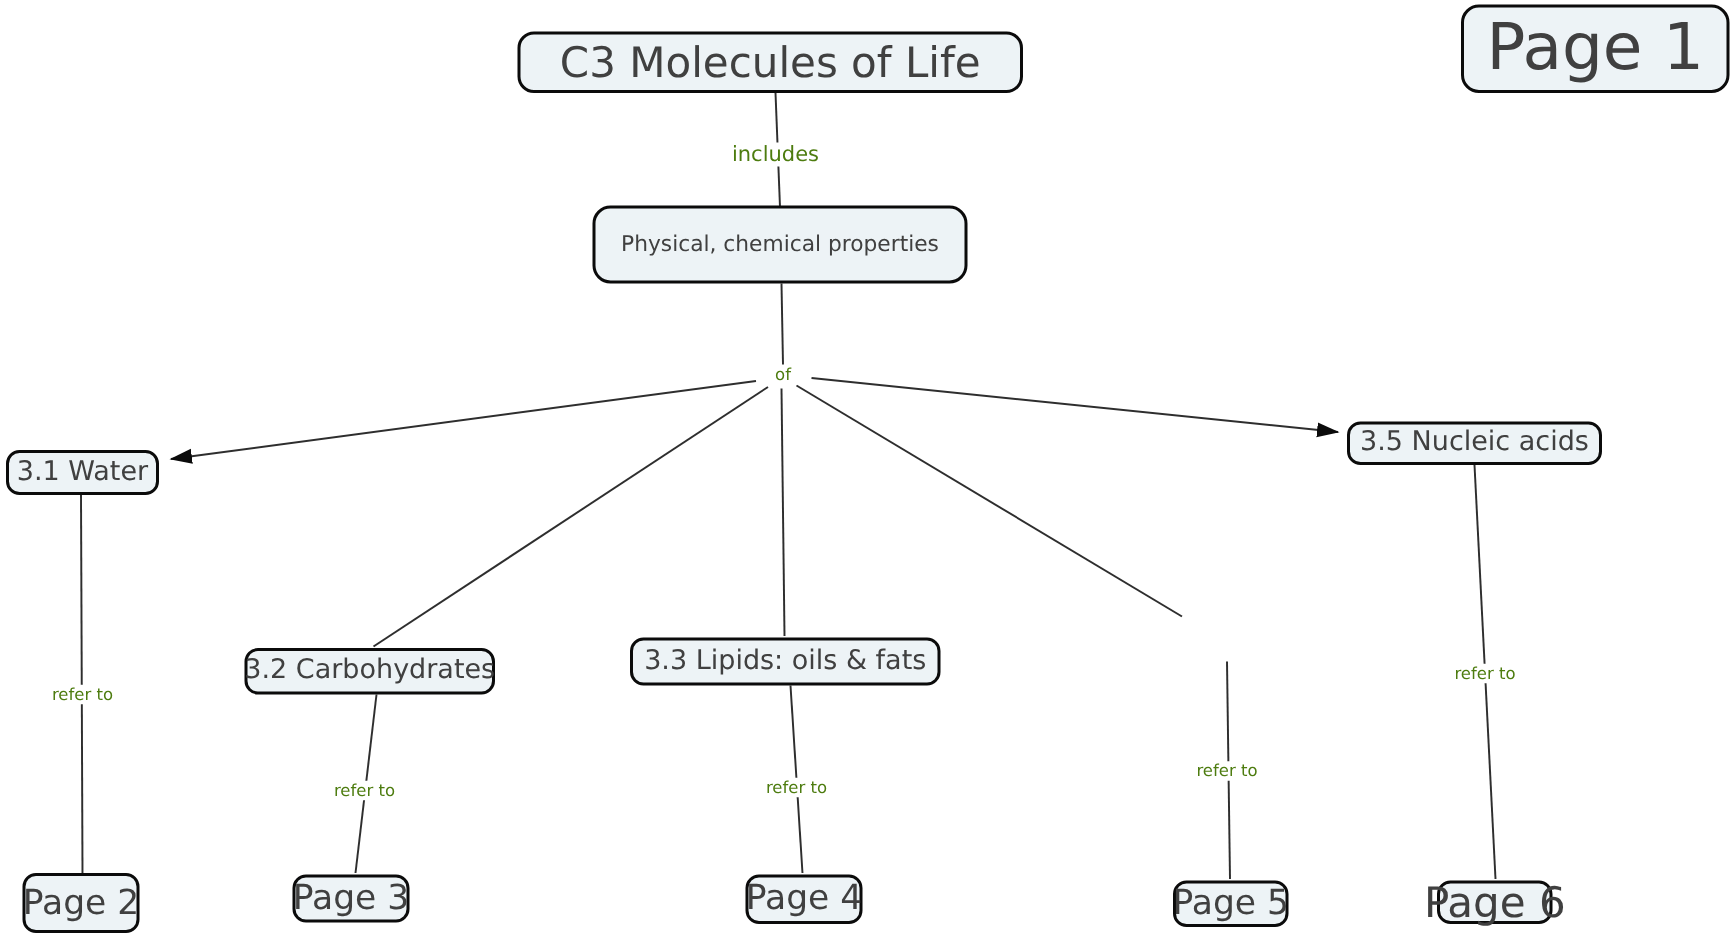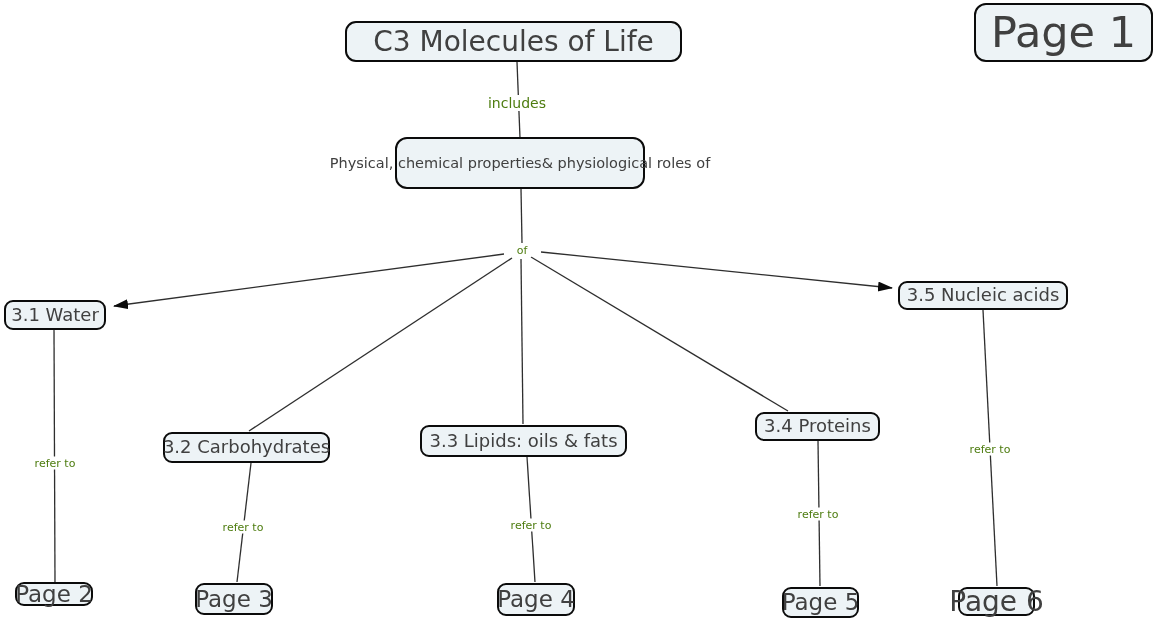--- a/index.html
+++ b/index.html
@@ -45,21 +45,21 @@
   }
   
   .n-title        { left: 345px; top: 21px;  width: 337px; height: 41px; font-size: 28px; border-radius: 11px; }
   .n-page1       { left: 974px; top: 3px;   width: 179px; height: 59px; font-size: 43px; border-radius: 12px; }
   .n-properties  { left: 395px; top: 137px; width: 250px; height: 52px; font-size: 14.5px; border-radius: 12px; flex-direction: row; }
   .n-water       { left: 4px;   top: 300px; width: 102px; height: 30px; font-size: 18px; }
   .n-carbs       { left: 163px; top: 432px; width: 167px; height: 31px; font-size: 18px; }
   .n-lipids      { left: 420px; top: 425px; width: 207px; height: 32px; font-size: 18px; }
   .n-proteins    { left: 755px; top: 412px; width: 125px; height: 29px; font-size: 18px; }
   .n-nucleic     { left: 898px; top: 281px; width: 170px; height: 29px; font-size: 18px; }
-  .n-page2       { left: 15px;  top: 582px; width: 78px;  height: 24px; font-size: 23px; }
+  .n-page2       { left: 15px;  top: 582px; width: 78px;  height: 40px; font-size: 23px; }
   .n-page3       { left: 195px; top: 583px; width: 78px;  height: 32px; font-size: 23px; }
   .n-page4       { left: 497px; top: 583px; width: 78px;  height: 33px; font-size: 23px; }
   .n-page5       { left: 782px; top: 587px; width: 77px;  height: 31px; font-size: 23px; }
   .n-page6       { left: 958px; top: 587px; width: 77px;  height: 29px; font-size: 28px; }
   
   .l-includes  { left: 517px; top: 103px; font-size: 14px; }
   .l-of        { left: 522px; top: 250px; font-size: 11px; }
   .l-refer-w   { left: 55px;  top: 463px; font-size: 11px; }
   .l-refer-c   { left: 243px; top: 527px; font-size: 11px; }
   .l-refer-l   { left: 531px; top: 525px; font-size: 11px; }
@@ -90,27 +90,25 @@
     <line x1="818" y1="441" x2="820" y2="586" stroke="#2e2e2e" stroke-width="1.3"></line>
     <line x1="983" y1="310" x2="997" y2="586" stroke="#2e2e2e" stroke-width="1.3"></line>
   </svg>
 
   <div class="node n-title">C3 Molecules of Life</div>
 
   <div class="node n-page1">Page 1</div>
 
   <div class="node n-properties">
     <span>Physical, chemical properties</span>
-    <span>&amp; physiological roles of</span>
   </div>
 
   <div class="node n-water">3.1 Water</div>
   <div class="node n-carbs">3.2 Carbohydrates</div>
   <div class="node n-lipids">3.3 Lipids: oils &amp; fats</div>
-  <div class="node n-proteins">3.4 Proteins</div>
   <div class="node n-nucleic">3.5 Nucleic acids</div>
 
   <div class="node n-page2">Page 2</div>
   <div class="node n-page3">Page 3</div>
   <div class="node n-page4">Page 4</div>
   <div class="node n-page5">Page 5</div>
   <div class="node n-page6">Page 6</div>
 
   <span class="link-label l-includes">includes</span>
   <span class="link-label l-of">of</span>

